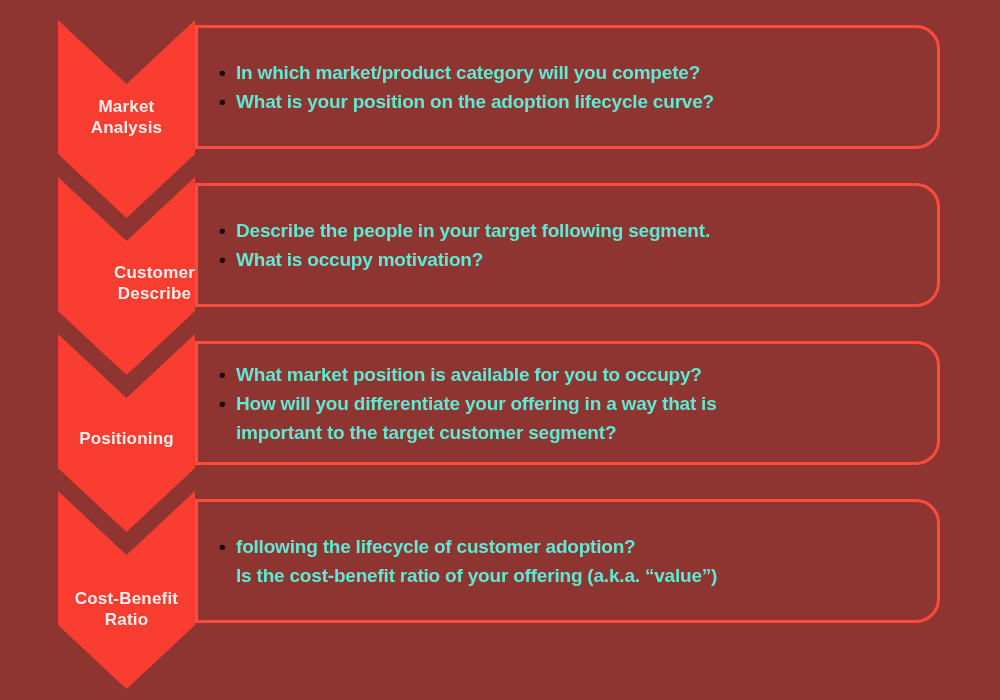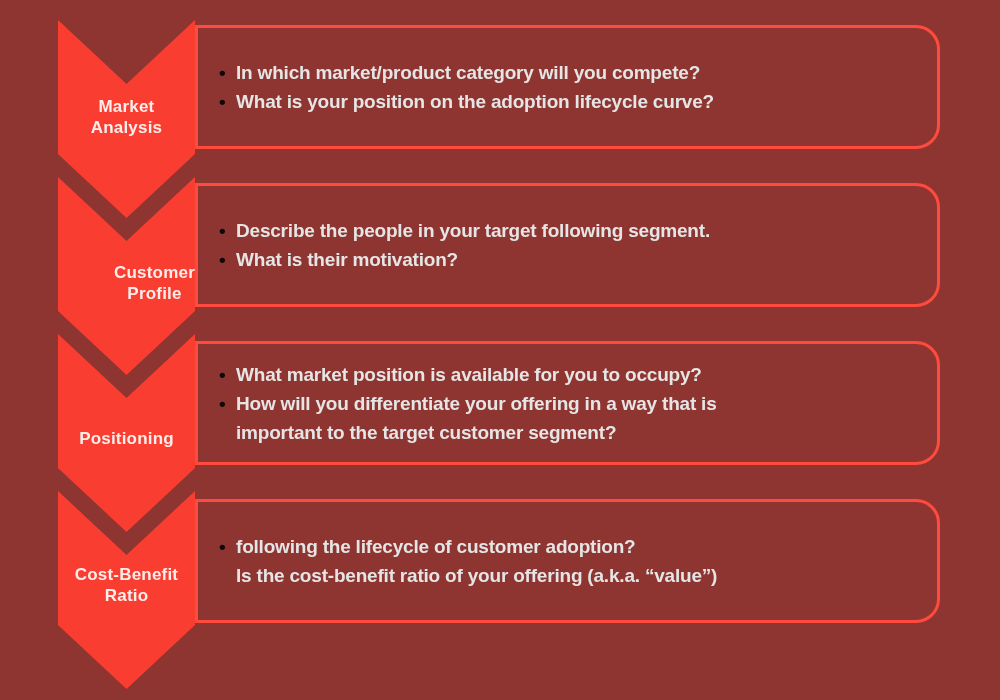--- a/index.html
+++ b/index.html
@@ -14,40 +14,40 @@
   }
   
   .chevron { position:absolute; left:58px; width:137px; height:198px; display:block; }
   .c0 { top:20px; } .c1 { top:177px; } .c2 { top:334px; } .c3 { top:491px; }
   
   .label {
     position:absolute; left:58px; width:137px; text-align:center;
     color:#FFEDEB; font-weight:bold; font-size:17px; line-height:21px;
     letter-spacing:0.2px;
   }
-  .l0 { top:96px; } .l1 { top:262px;padding-left:28px; } .l2 { top:428px; } .l3 { top:564px; }
+  .l0 { top:96px; } .l1 { top:262px;padding-left:28px; } .l2 { top:428px; } .l3 { top:588px; }
   
   .qbox {
     position:absolute; left:195px; width:745px; height:124px;
     box-sizing:border-box;
     border:3px solid #FF4B3E;
     border-radius:0 24px 24px 0;
     background:transparent;
     display:flex; flex-direction:column; justify-content:center;
     padding:6px 14px 6px 21px;
   }
   .b0 { top:25px; } .b1 { top:183px; } .b2 { top:341px; } .b3 { top:499px; }
   .bullet-row { display:flex; align-items:flex-start; }
   .dot {
     flex:none; width:17px;
     color:#0E0707; font-weight:bold; font-size:19px; line-height:29px;
   }
   .btext { min-width:0; }
   .bline {
-    color:#e5e5e5; font-weight:bold; font-size:19px; line-height:29px;
+    color:#5eead4; font-weight:bold; font-size:19px; line-height:29px;
     letter-spacing:-0.2px; white-space:nowrap;
   }
   .bline:empty { display:none; }
   .label div:empty { display:none; }
 </style>
 </head>
 <body>
 
 <div class="stage">
 
@@ -63,21 +63,21 @@
   <svg class="chevron c3" viewBox="0 0 137 198" preserveAspectRatio="none">
     <polygon points="0,0 68.5,64 137,0 137,134 68.5,198 0,134" fill="#F93D30"></polygon>
   </svg>
 
   <div class="label l0">
     <div>Market</div>
     <div>Analysis</div>
   </div>
   <div class="label l1">
     <div>Customer</div>
-    <div>Profile</div>
+    <div>Describe</div>
   </div>
   <div class="label l2">
     <div>Positioning</div>
 
   </div>
   <div class="label l3">
     <div>Cost-Benefit</div>
     <div>Ratio</div>
   </div>
 
@@ -99,21 +99,21 @@
   <div class="qbox b1">
     <div class="bullet-row">
       <span class="dot">•</span>
       <div class="btext">
         <div class="bline">Describe the people in your target following segment.</div>
       </div>
     </div>
     <div class="bullet-row">
       <span class="dot">•</span>
       <div class="btext">
-        <div class="bline">What is their motivation?</div>
+        <div class="bline">What is occupy motivation?</div>
       </div>
     </div>
   </div>
 
   <div class="qbox b2">
     <div class="bullet-row">
       <span class="dot">•</span>
       <div class="btext">
         <div class="bline">What market position is available for you to occupy?</div>
       </div>

